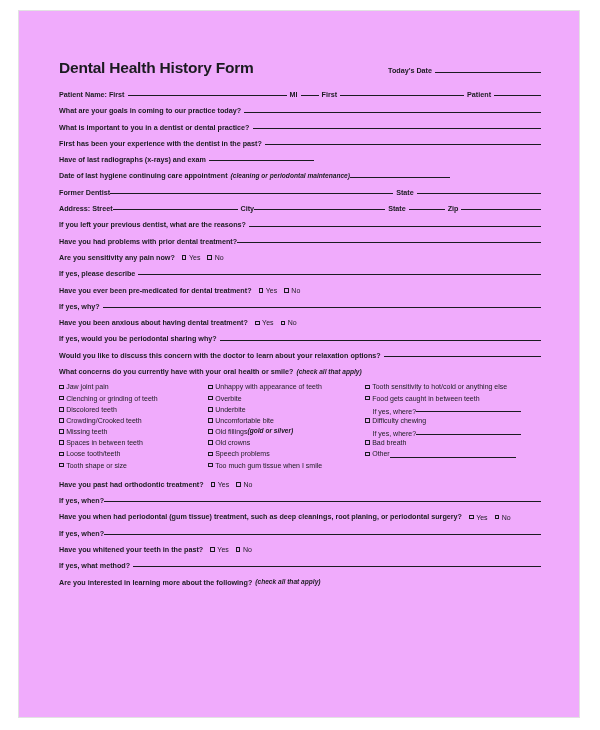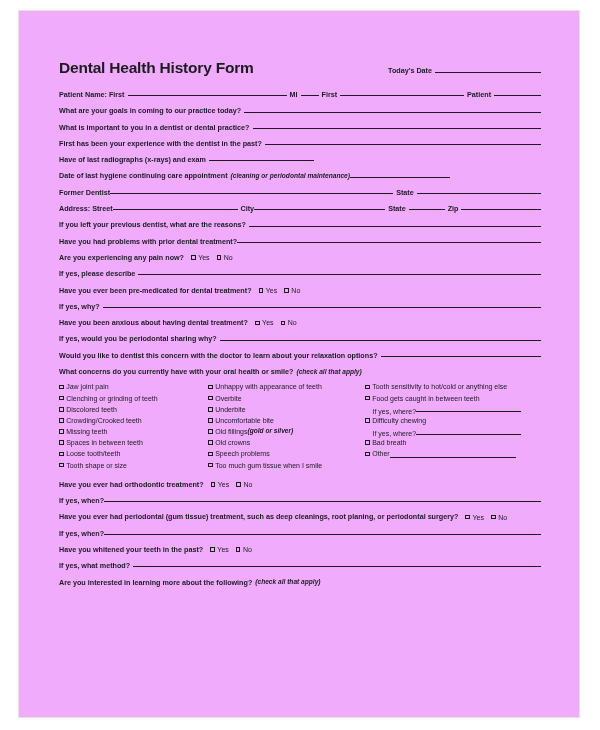--- a/index.html
+++ b/index.html
@@ -229,21 +229,21 @@
       <span class="gap"></span>
       <span class="rule grow"></span>
     </div>
 
     <div class="qrow">
       <span class="lbl">Have you had problems with prior dental treatment?</span>
       <span class="rule grow"></span>
     </div>
 
     <div class="qrow">
-      <span class="lbl">Are you experiencing any pain now?</span>
+      <span class="lbl">Are you sensitivity any pain now?</span>
       <span class="yn">
         <span class="opt">
           <span class="box"></span>
           <span>Yes</span>
         </span>
         <span class="opt">
           <span class="box"></span>
           <span>No</span>
         </span>
       </span>
@@ -289,21 +289,21 @@
       </span>
     </div>
 
     <div class="qrow">
       <span class="lbl">If yes, would you be periodontal sharing why?</span>
       <span class="gap"></span>
       <span class="rule grow"></span>
     </div>
 
     <div class="qrow">
-      <span class="lbl">Would you like to dentist this concern with the doctor to learn about your relaxation options?</span>
+      <span class="lbl">Would you like to discuss this concern with the doctor to learn about your relaxation options?</span>
       <span class="gap"></span>
       <span class="rule grow"></span>
     </div>
 
     <div class="qrow" style="margin-bottom:6px">
       <span class="lbl">What concerns do you currently have with your oral health or smile?</span>
       <span class="gap"></span>
       <span class="ital">(check all that apply)</span>
     </div>
 
@@ -408,40 +408,40 @@
         <div class="citem">
           <span class="box"></span>
           <span class="ctext">Other</span>
           <span class="rule" style="width:126px"></span>
         </div>
       </div>
 
     </div>
 
     <div class="qrow">
-      <span class="lbl">Have you ever had orthodontic treatment?</span>
+      <span class="lbl">Have you past had orthodontic treatment?</span>
       <span class="yn">
         <span class="opt">
           <span class="box"></span>
           <span>Yes</span>
         </span>
         <span class="opt">
           <span class="box"></span>
           <span>No</span>
         </span>
       </span>
     </div>
 
     <div class="qrow">
       <span class="lbl">If yes, when?</span>
       <span class="rule grow"></span>
     </div>
 
     <div class="qrow">
-      <span class="lbl">Have you ever had periodontal (gum tissue) treatment, such as deep cleanings, root planing, or periodontal surgery?</span>
+      <span class="lbl">Have you when had periodontal (gum tissue) treatment, such as deep cleanings, root planing, or periodontal surgery?</span>
       <span class="yn">
         <span class="opt">
           <span class="box"></span>
           <span>Yes</span>
         </span>
         <span class="opt">
           <span class="box"></span>
           <span>No</span>
         </span>
       </span>

